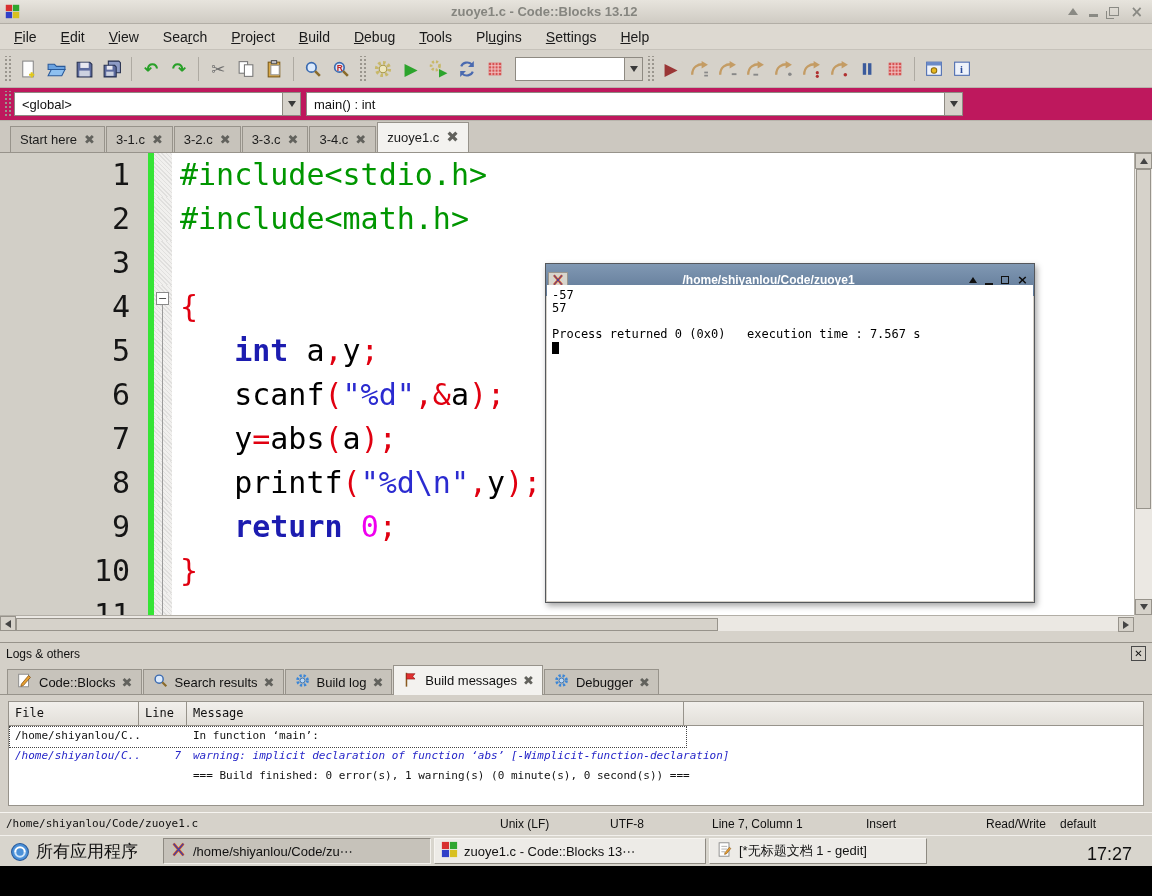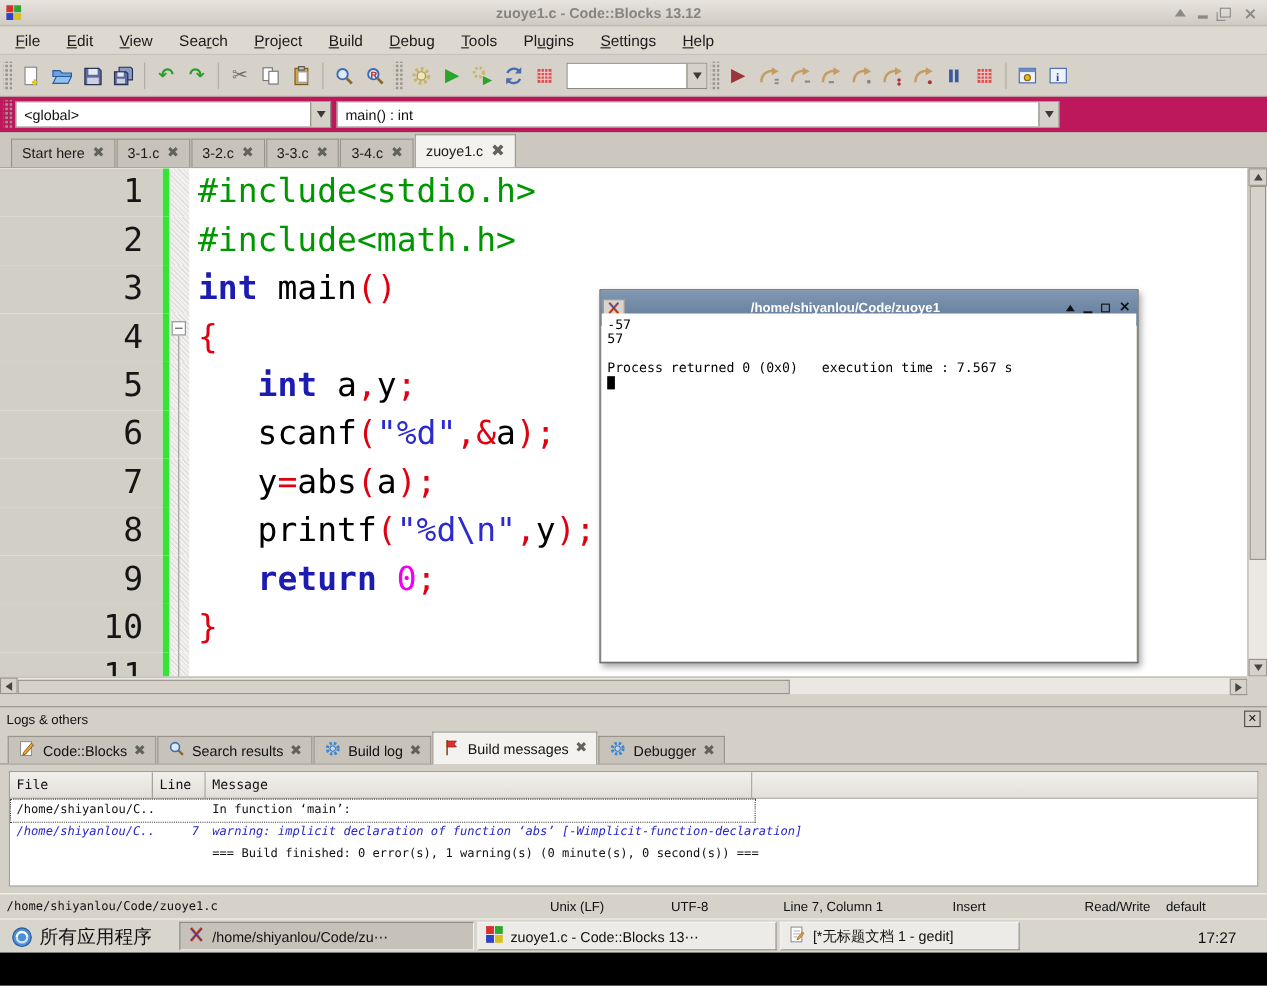--- a/index.html
+++ b/index.html
@@ -139,21 +139,21 @@
 
   
   #taskbar{position:absolute;left:0;top:835px;width:1152px;height:31px;background:#d8d5cd;border-top:1px solid #f2f0ec}
   .launcher{position:absolute;left:6px;top:3px;height:25px;display:flex;align-items:center;gap:6px;font-size:17px;padding:0 4px}
   .launcher svg{width:20px;height:20px}
   .task{position:absolute;top:2px;height:26px;border:1px solid;display:flex;align-items:center;gap:6px;
     padding:0 6px;font-size:13px;white-space:nowrap;overflow:hidden}
   .task svg{width:17px;height:17px;flex:none}
   .task.pressed{background:#c6c2ba;border-color:#8e8a82 #f2f0ec #f2f0ec #8e8a82}
   .task.normal{background:#edebe7;border-color:#f6f4f0 #8e8a82 #8e8a82 #f6f4f0}
-  .clock{position:absolute;right:28px;top:8px;font-size:14px}
+  .clock{position:absolute;right:20px;top:8px;font-size:18px}
 
   #blackstrip{position:absolute;left:0;top:866px;width:1152px;height:30px;background:#000}
 </style>
 </head>
 <body>
 
 <div id="titlebar">
   <svg class="logo" viewBox="0 0 19 19">
       <rect x="1" y="1" width="8" height="8" fill="#d83030"></rect>
       <rect x="10" y="1" width="8" height="8" fill="#2fa62f"></rect>
@@ -422,21 +422,20 @@
       <div class="ed-row">
         <span class="ln">2</span>
         <span class="chbar"></span>
         <span class="fold"></span>
         <span class="codecell"><span class="seg pp">#include&lt;math.h&gt;</span></span>
       </div>
       <div class="ed-row">
         <span class="ln">3</span>
         <span class="chbar"></span>
         <span class="fold"></span>
-        <span class="codecell"><span class="seg kw">int</span><span class="seg pl"> main</span><span class="seg op">()</span></span>
       </div>
       <div class="ed-row">
         <span class="ln">4</span>
         <span class="chbar"></span>
         <span class="fold start">
           <span class="fold-box">−</span>
         </span>
         <span class="codecell"><span class="seg op">{</span></span>
       </div>
       <div class="ed-row">

